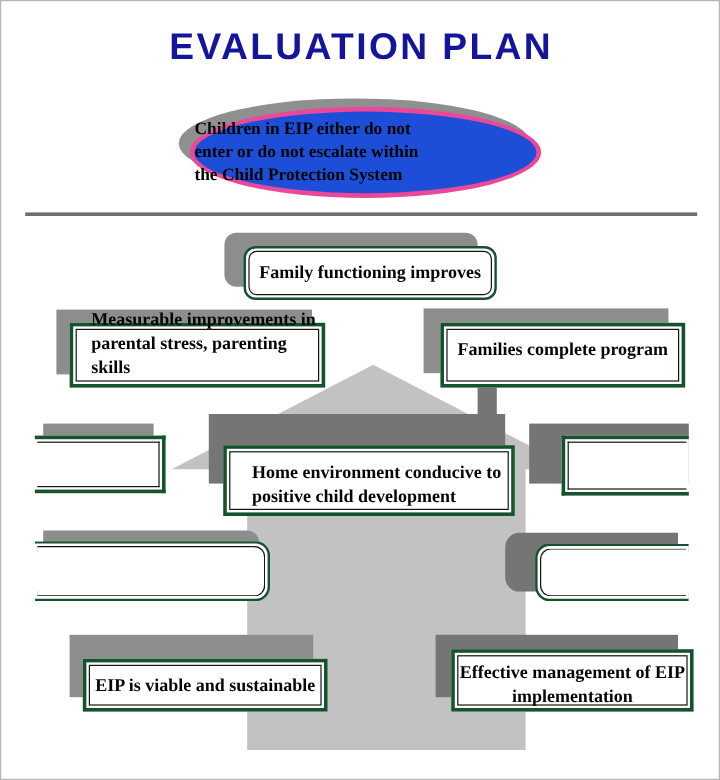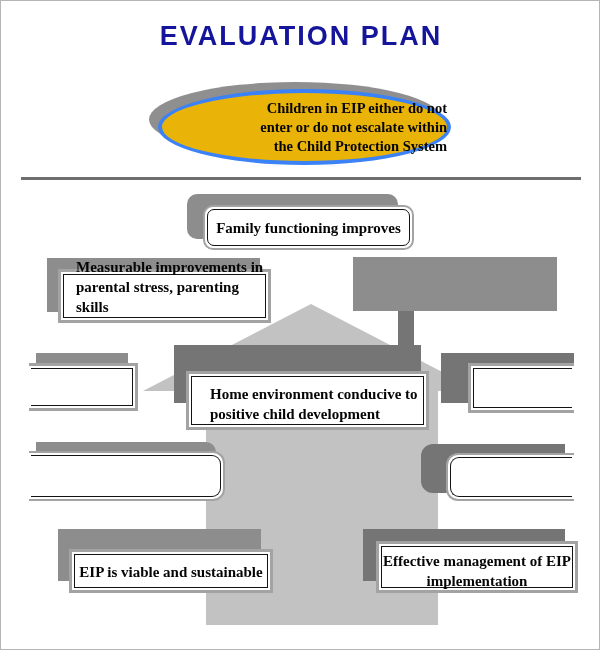--- a/index.html
+++ b/index.html
@@ -5,39 +5,39 @@
   html,body { margin:0; padding:0; background:#e8e8e8; }
   .page {
     position:relative; width:600px; height:650px; margin:0 auto;
     background:#ffffff; border:1px solid #b5b5b5; box-sizing:border-box;
     overflow:hidden; font-family:"Liberation Serif", serif;
   }
   .abs { position:absolute; }
   .title {
     position:absolute; left:0; top:20px; width:600px; text-align:center;
     font-family:"Liberation Sans", sans-serif; font-weight:bold;
-    font-size:27px; letter-spacing:2px; color:#15159b;
+    font-size:31px; letter-spacing:2px; color:#15159b;
   }
   .divider { position:absolute; left:20px; top:176px; width:560px; height:3px; background:#6f6f6f; }
 
   
   .ell-sh { position:absolute; border-radius:50%; background:#8f8f8f; }
   .ell {
-    position:absolute; border-radius:50%; border:4px solid #3b82f6; background:#eab308;
-    display:flex; align-items:center; justify-content:center; text-align:right;
+    position:absolute; border-radius:50%; border:4px solid #ec4899; background:#1d4ed8;
+    display:flex; align-items:center; justify-content:center; text-align:left;
     box-sizing:border-box;
   }
 
   
   .sh { position:absolute; background:#8d8d8d; }
   .shd { background:#757575; }
 
   
   .dbox {
-    position:absolute; background:#ffffff; border:3px solid #a3a3a3;
+    position:absolute; background:#ffffff; border:3px solid #14532d;
     padding:2px; box-sizing:border-box;
   }
   .dbox-in {
     border:1px solid #131313; width:100%; height:100%; box-sizing:border-box;
     display:flex;
   }
   .rnd     { border-radius:10px; border-width:2px; }
   .rnd .dbox-in { border-radius:7px; }
   .rnd-r   { border-radius:0 12px 12px 0; border-width:2px; }
   .rnd-r .dbox-in { border-radius:0 9px 9px 0; }
@@ -88,20 +88,25 @@
 
   <div class="sh" style="left:46px; top:257px; width:213px; height:54px;"></div>
   <div class="dbox" style="left:57px; top:268px; width:213px; height:54px;">
     <div class="dbox-in t-left">
       <div class="btxt">Measurable improvements in
 parental stress, parenting skills</div>
     </div>
   </div>
 
   <div class="sh" style="left:352px; top:256px; width:204px; height:54px;"></div>
+  <div class="dbox" style="left:366px; top:268px; width:204px; height:54px;">
+    <div class="dbox-in t-top">
+      <div class="btxt">Families complete program</div>
+    </div>
+  </div>
 
   <div class="sh" style="left:35px; top:352px; width:92px; height:50px;"></div>
   <div class="dbox no-left" style="left:28px; top:362px; width:109px; height:48px;">
     <div class="dbox-in"></div>
   </div>
 
   <div class="sh shd" style="left:440px; top:352px; width:133px; height:50px;"></div>
   <div class="dbox no-right" style="left:467px; top:362px; width:106px; height:50px;">
     <div class="dbox-in"></div>
   </div>

